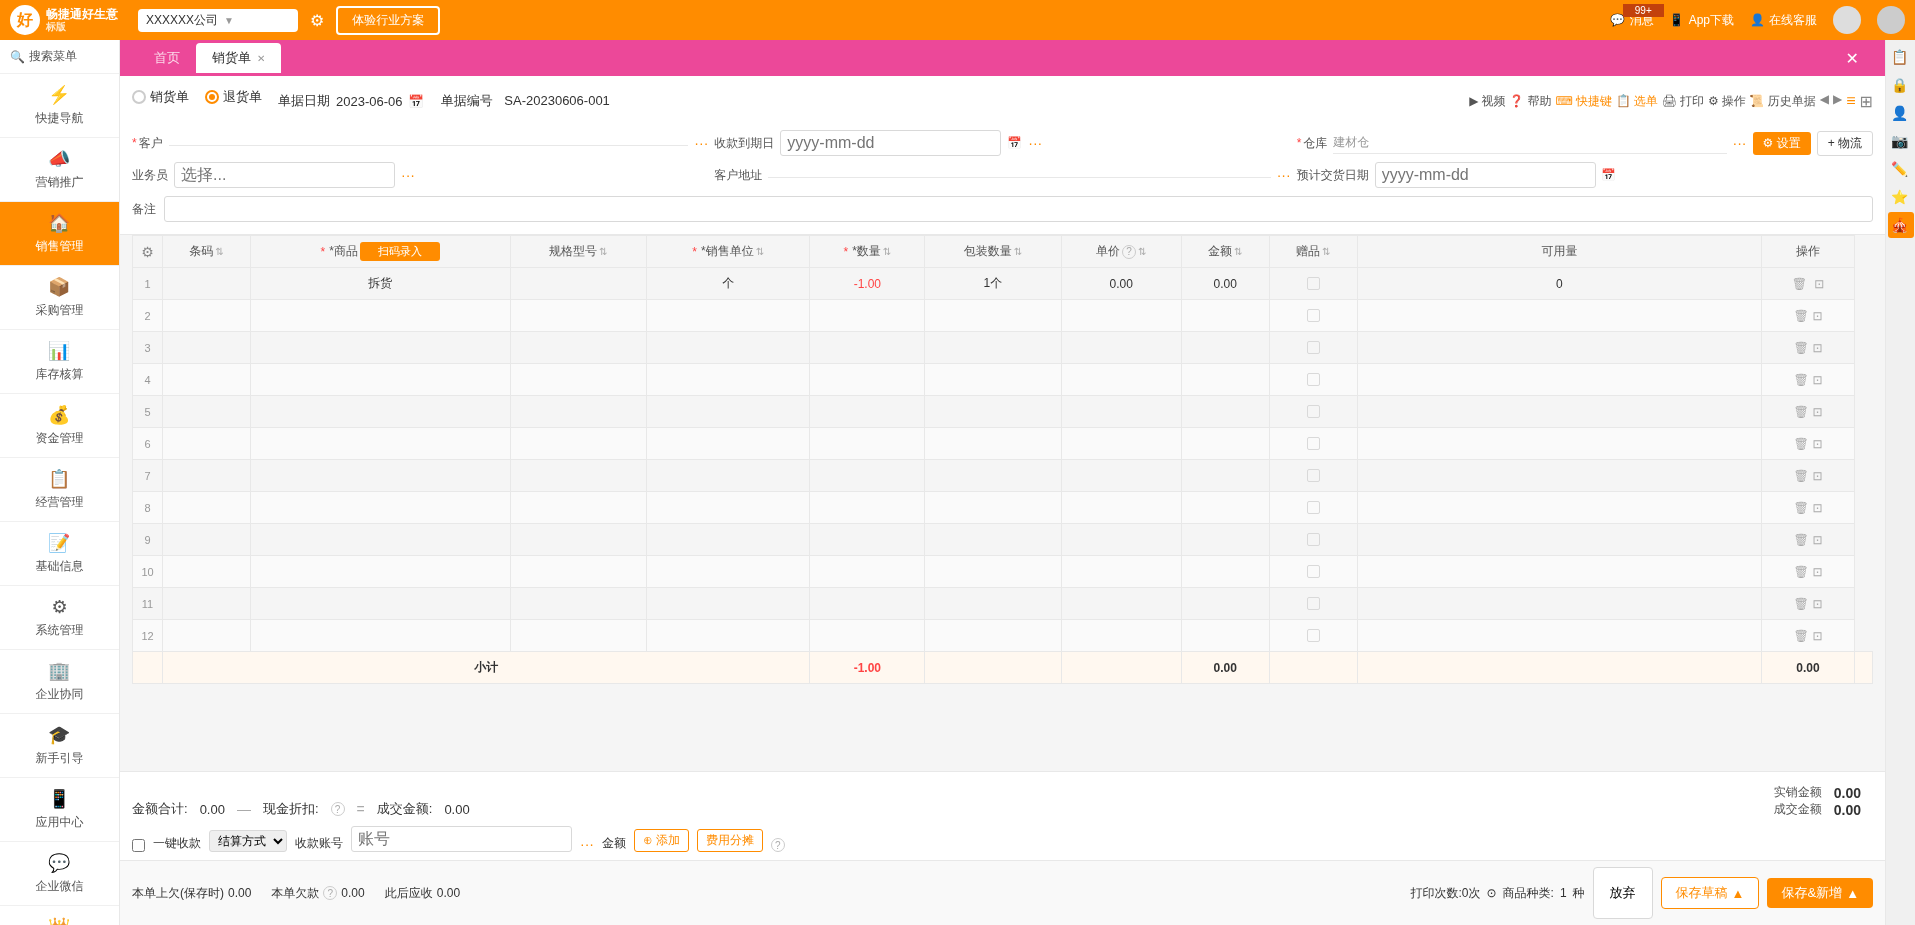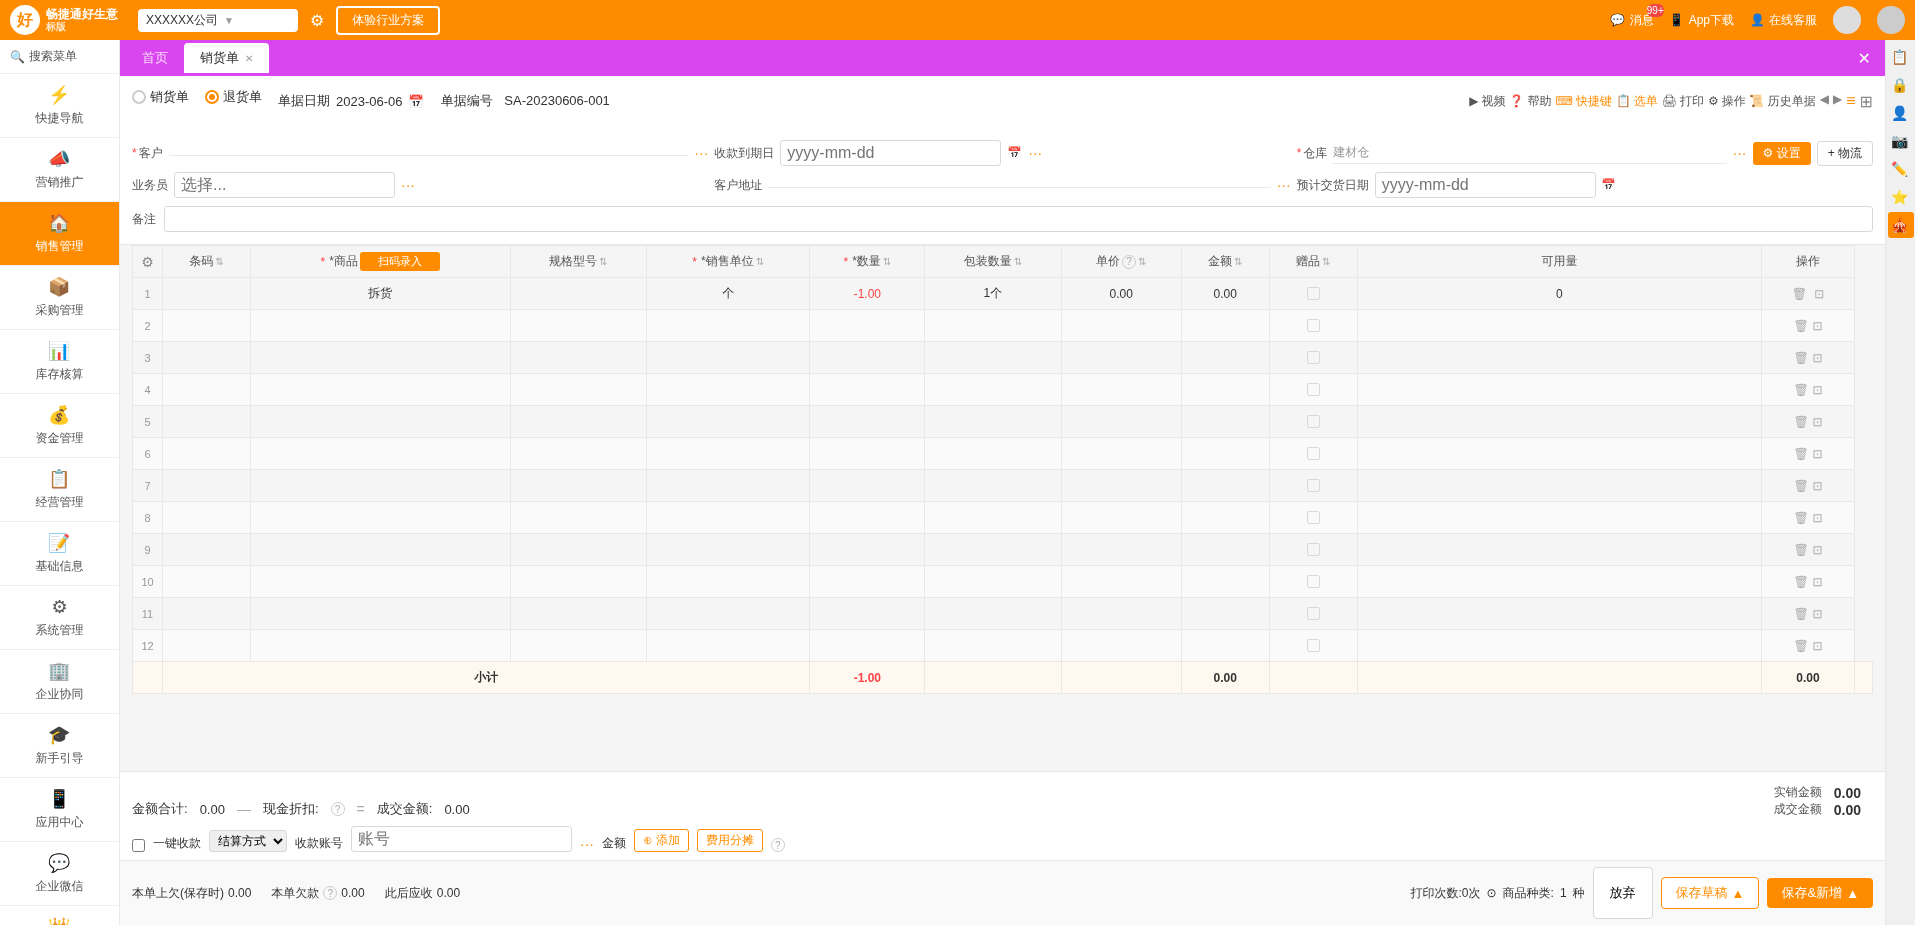--- a/index.html
+++ b/index.html
@@ -71,24 +71,24 @@
       font-size: 12px;
     }
     .header-right-item {
       display: flex;
       align-items: center;
       gap: 4px;
       cursor: pointer;
       position: relative;
     }
     .badge {
-      background: #ef4444;
+      background: #c2410c;
       color: white;
-      border-radius: 6px;
-      padding: 1px 0;
+      border-radius: 0;
+      padding: 1px 12px;
       font-size: 10px;
       position: absolute;
       top: -8px;
       right: -10px;
     }
     .avatar {
       width: 28px;
       height: 28px;
       background: #ddd;
       border-radius: 50%;
@@ -138,25 +138,25 @@
     
     .content-area {
       flex: 1;
       display: flex;
       flex-direction: column;
       overflow: hidden;
     }
 
     
     .tab-bar {
-      background: #d946ef;
+      background: #ec4899;
       display: flex;
       align-items: center;
       height: 36px;
-      padding: 0 6px;
+      padding: 0 18px;
     }
     .tab-item {
       padding: 6px 16px;
       cursor: pointer;
       color: rgba(255,255,255,0.8);
       font-size: 13px;
       border-radius: 4px 4px 0 0;
     }
     .tab-item.active {
       background: white;
@@ -718,21 +718,21 @@
             <span>📜</span>
             <span>历史单据</span>
           </span>
           <span style="cursor:pointer;color:#888;">◀</span>
           <span style="cursor:pointer;color:#888;">▶</span>
           <span style="cursor:pointer;color:#ff8c00;font-size:16px;">≡</span>
           <span style="cursor:pointer;color:#888;font-size:16px;">⊞</span>
         </div>
       </div>
 
-      <div class="form-section" style="margin-top:22px;">
+      <div class="form-section" style="margin-top:12px;">
         <div class="field-group">
           <span class="form-label">
             <span class="required-star">*</span><span>客户</span>
           </span>
           <div class="field-value"></div>
           <span class="dots-btn">···</span>
         </div>
         <div class="field-group">
           <span class="form-label">收款到期日</span>
           <input class="form-input" style="min-width: 150px;" placeholder="yyyy-mm-dd">

